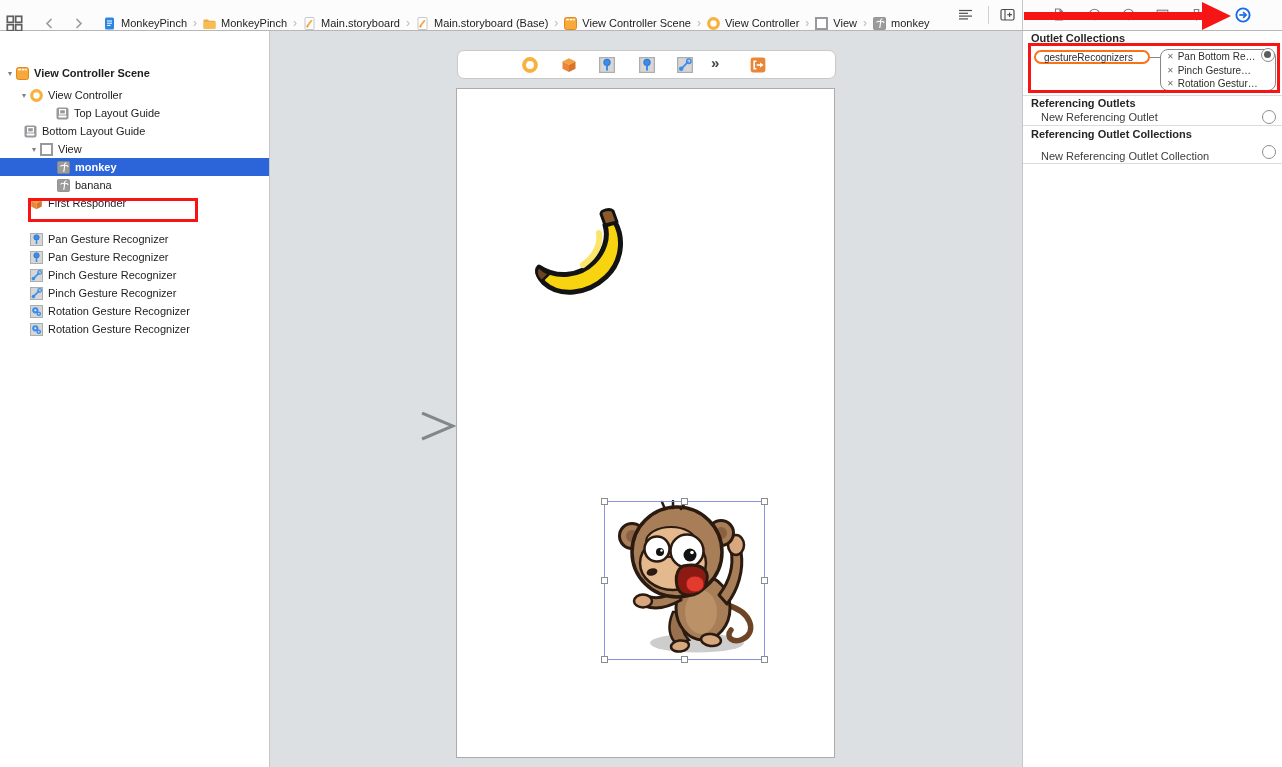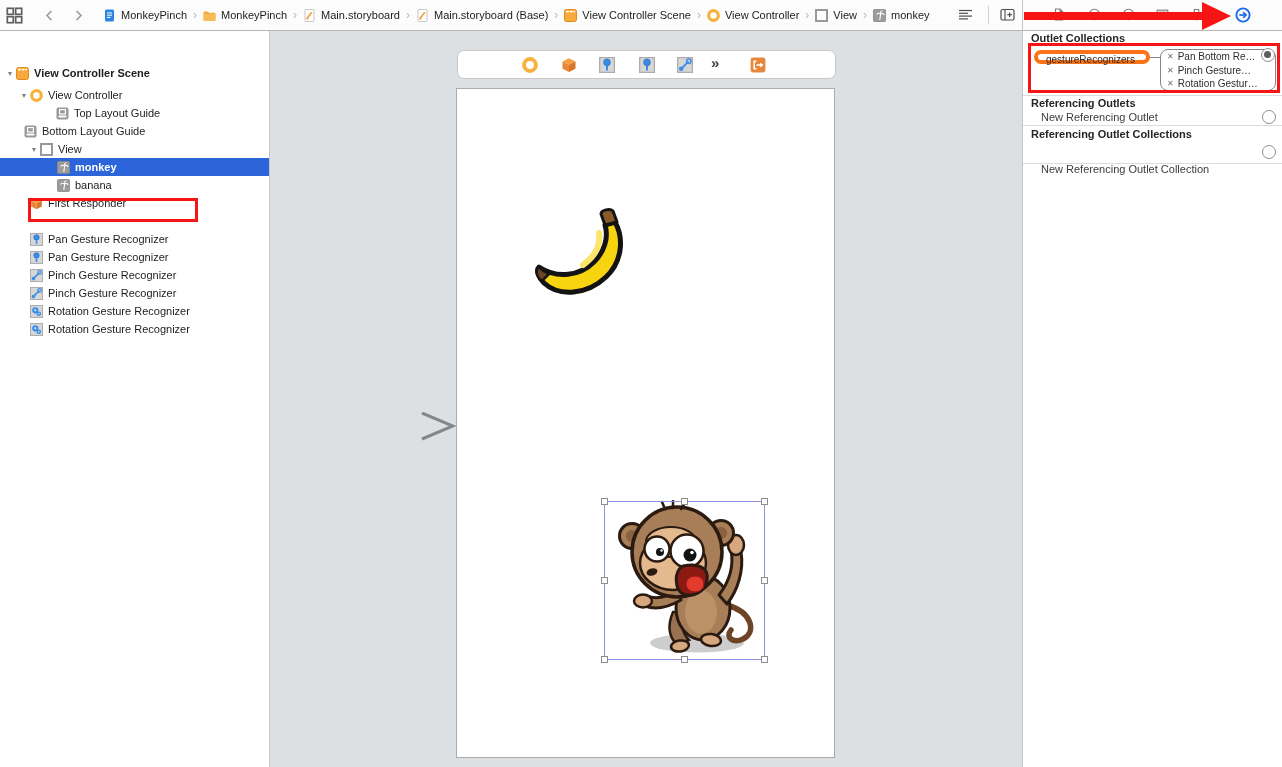--- a/index.html
+++ b/index.html
@@ -2,21 +2,21 @@
 <html><head>
 <meta charset="utf-8">
 <style>
   * { margin:0; padding:0; box-sizing:border-box; }
   html,body { width:1282px; height:767px; }
   body { font-family:"Liberation Sans", sans-serif; font-size:11px; color:#1d1d1f; background:#fff; }
   .app { position:relative; width:1282px; height:767px; overflow:hidden; background:#fff; }
 
   
   .toolbar { position:absolute; left:0; top:0; width:1282px; height:31px; background:#fcfcfc; border-bottom:1px solid #b7b7b7; }
-  .jumpbar { position:absolute; left:6px; top:0; height:30px; display:flex; align-items:center; gap:5px; white-space:nowrap; }
+  .jumpbar { position:absolute; left:6px; top:8px; height:30px; display:flex; align-items:center; gap:5px; white-space:nowrap; }
   .crumb { display:flex; align-items:center; gap:5px; cursor:default; }
   .crumb-sep { color:#b9b9b9; font-size:12px; padding:0 1px; }
   .ic { display:inline-block; vertical-align:middle; }
   .tb-btn { position:absolute; top:7px; }
   .tb-vsep { position:absolute; top:6px; width:1px; height:18px; background:#d2d2d2; }
 
   
   .red-arrow { position:absolute; z-index:40; pointer-events:none; }
   .red-arrow .tail { position:absolute; left:0; top:10px; width:178px; height:8px; background:#f71414; }
   .red-arrow .head { position:absolute; left:178px; top:0; width:0; height:0;
@@ -43,21 +43,21 @@
   .sel-border { position:absolute; inset:3px; border:1px solid #8a93e0; }
   .handle { position:absolute; width:7px; height:7px; background:#fff; border:1px solid #8c8c8c; }
 
   
   .inspector { position:absolute; left:1022px; top:31px; width:260px; height:736px; background:#fff; border-left:1px solid #c6c6c6; }
   .isec-title { position:absolute; left:8px; font-weight:700; color:#262626; }
   .irow-label { position:absolute; left:18px; color:#3c3c3c; }
   .idivider { position:absolute; left:0; right:0; height:1px; background:#dcdcdc; }
   .well { position:absolute; width:14px; height:14px; border:1.5px solid #8e8e8e; border-radius:50%; background:#fff; }
   .well.filled::after { content:""; position:absolute; left:2px; top:2px; width:7px; height:7px; border-radius:50%; background:#5c5c5c; }
-  .pill { position:absolute; left:11px; top:19px; width:116px; height:14px; border:4px solid #f97316; border-radius:7px;
+  .pill { position:absolute; left:11px; top:19px; width:116px; height:14px; border:2px solid #f97316; border-radius:7px;
           font-size:10px; line-height:12px; padding-left:8px; color:#2d2d2d; background:#fff; }
   .pill-link { position:absolute; left:127px; top:26px; width:10px; height:1px; background:#868686; }
   .conn-group { position:absolute; left:137px; top:18px; width:116px; height:42px; border:1px solid #868686; border-radius:8px; background:#fff; overflow:hidden; }
   .conn-row { height:13.5px; display:flex; align-items:center; font-size:10px; color:#2d2d2d; padding-left:6px; }
   .conn-row .x { color:#6f6f6f; font-size:8px; margin-right:4px; }
 </style>
 </head>
 <body>
 
 <svg width="0" height="0" style="position:absolute">
@@ -516,21 +516,21 @@
     </div>
     <div class="well filled" style="left:238px; top:17px"></div>
 
     <div class="idivider" style="top:64px"></div>
     <div class="isec-title" style="top:66px">Referencing Outlets</div>
     <div class="irow-label" style="top:80px">New Referencing Outlet</div>
     <div class="well" style="left:239px; top:79px"></div>
 
     <div class="idivider" style="top:94px"></div>
     <div class="isec-title" style="top:97px">Referencing Outlet Collections</div>
-    <div class="irow-label" style="top:132px">New Referencing Outlet Collection</div>
+    <div class="irow-label" style="top:119px">New Referencing Outlet Collection</div>
     <div class="well" style="left:239px; top:114px"></div>
 
     <div class="idivider" style="top:132px"></div>
 
     <div class="redbox" style="left:5px; top:12px; width:252px; height:50px"></div>
   </div>
 
 </div>
 
 </body></html>

